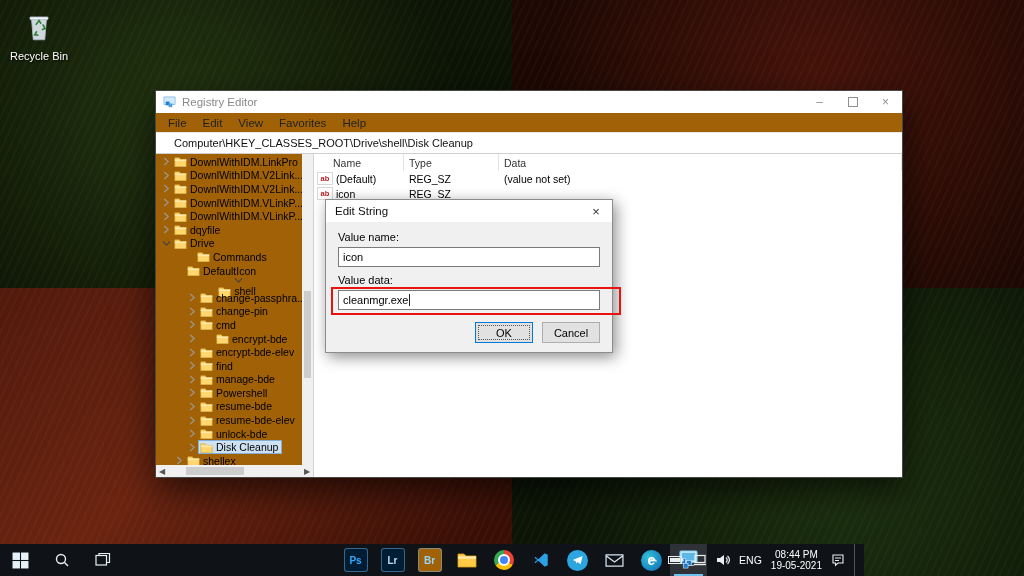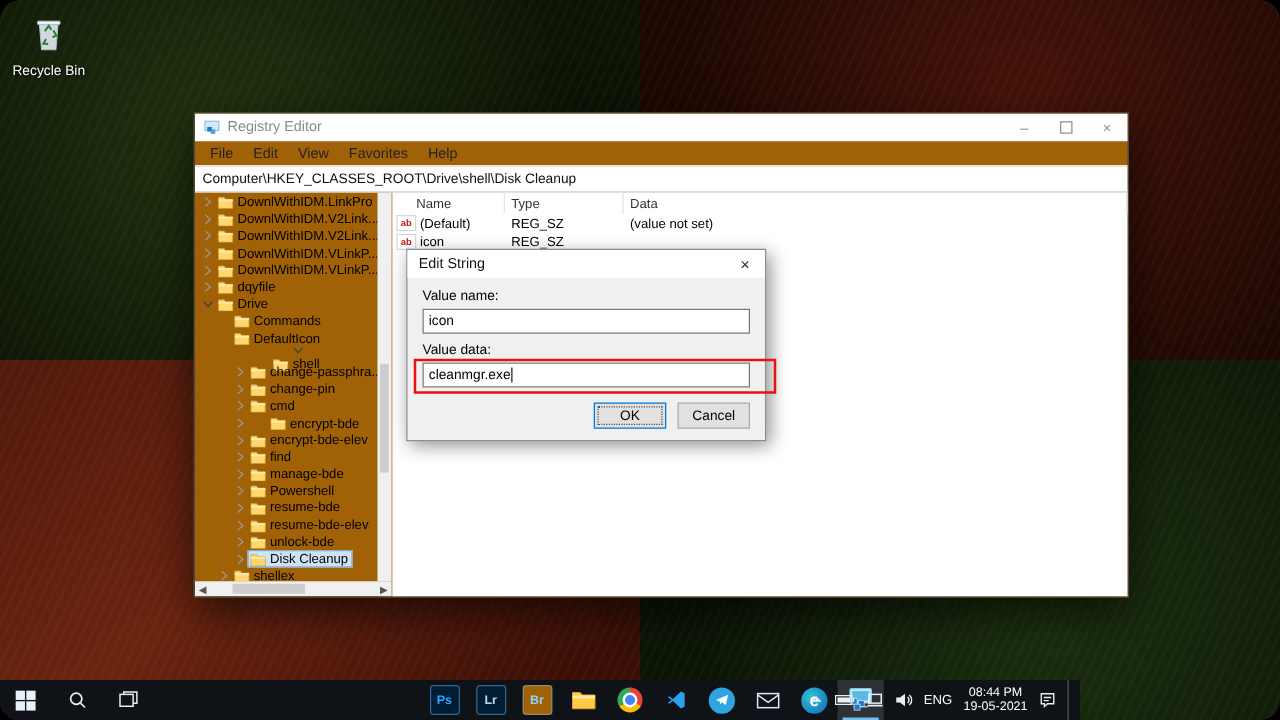--- a/index.html
+++ b/index.html
@@ -1,17 +1,17 @@
 <!DOCTYPE html>
 <html><head>
 <meta charset="utf-8">
 <style>
   html,body{margin:0;padding:0;background:#000;}
   .desktop{position:relative;width:1024px;height:576px;overflow:hidden;
-           font-family:"Liberation Sans",sans-serif;border-radius:16px;-webkit-font-smoothing:antialiased;}
+           font-family:"Liberation Sans",sans-serif;-webkit-font-smoothing:antialiased;}
 
   
   .quad{position:absolute;width:512px;height:288px;}
   .q-tl{left:0;top:0;background:radial-gradient(circle at 35% 40%,#22330f,#0c1405 75%);}
   .q-tr{left:512px;top:0;background:radial-gradient(circle at 60% 30%,#47140a,#1e0803 75%);}
   .q-bl{left:0;top:288px;background:linear-gradient(140deg,#511a0c,#6b2410 45%,#3a0f06 90%);}
   .q-br{left:512px;top:288px;background:radial-gradient(circle at 65% 65%,#1d3110,#0c1606 75%);}
   .texture{position:absolute;inset:0;pointer-events:none;
     background:repeating-linear-gradient(115deg,rgba(255,255,255,.025) 0 2px,transparent 2px 7px);}
 
@@ -24,21 +24,21 @@
           border:1px solid #474747;box-shadow:0 12px 34px rgba(0,0,0,.65);z-index:10;
           font-size:11px;color:#000;}
   .titlebar{height:22px;display:flex;align-items:center;background:#fff;}
   .titlebar .w-ic{margin:0 6px 0 7px;display:inline-flex;}
   .titlebar .w-title{flex:1;font-size:11.5px;color:#8a8a8a;}
   .cap-btn{width:33px;height:22px;display:inline-flex;align-items:center;justify-content:center;
            color:#909090;font-size:12px;}
   .cap-box{width:8px;height:8px;border:1px solid #909090;display:inline-block;}
   .menubar{height:19px;display:flex;align-items:center;border-bottom:1px solid #e9e9e9;padding-left:4px;}
   .menu-item{padding:0 8px;font-size:11.5px;color:#222;}
-  .addressbar{height:20px;line-height:20px;border-bottom:1px solid #cfcfcf;padding-left:6px;
+  .addressbar{height:20px;line-height:20px;border-bottom:1px solid #cfcfcf;padding-left:18px;
               font-size:11px;color:#111;background:#fff;}
   .win-body{position:relative;display:flex;height:323px;}
 
   
   .tree-pane{position:relative;width:157px;border-right:1px solid #d4d4d4;overflow:hidden;}
   .tree-rows{position:absolute;left:0;top:1px;right:11px;bottom:12px;overflow:hidden;}
   .trow{height:13.6px;display:flex;align-items:center;white-space:nowrap;font-size:10.5px;}
   .trow .chev{width:11px;display:inline-flex;justify-content:center;flex:none;}
   .selwrap{display:inline-flex;align-items:center;gap:3px;padding:0 3px 0 1px;border:1px solid transparent;}
   .selwrap.selected{background:#cfe2f3;border:1px solid #84aed2;}
@@ -262,21 +262,21 @@
               <span class="selwrap">
                 <span style="display: inline-flex;">
                   <svg width="13" height="11" viewBox="0 0 16 13">
                     <path d="M1 2 h5.5 l1.5 2 H15 v9 H1 z" fill="#ffd76e" stroke="#c9a43c" stroke-width="0.8"></path>
                     <rect x="1" y="4" width="14" height="2" fill="#ffe9a8"></rect>
                   </svg>
                 </span>
                 <span>Drive</span>
               </span>
             </div>
-            <div class="trow" style="padding-left: 18px;">
+            <div class="trow" style="padding-left: 28px;">
               <span class="chev"></span>
               <span class="selwrap">
                 <span style="display: inline-flex;">
                   <svg width="13" height="11" viewBox="0 0 16 13">
                     <path d="M1 2 h5.5 l1.5 2 H15 v9 H1 z" fill="#ffd76e" stroke="#c9a43c" stroke-width="0.8"></path>
                     <rect x="1" y="4" width="14" height="2" fill="#ffe9a8"></rect>
                   </svg>
                 </span>
                 <span>Commands</span>
               </span>

